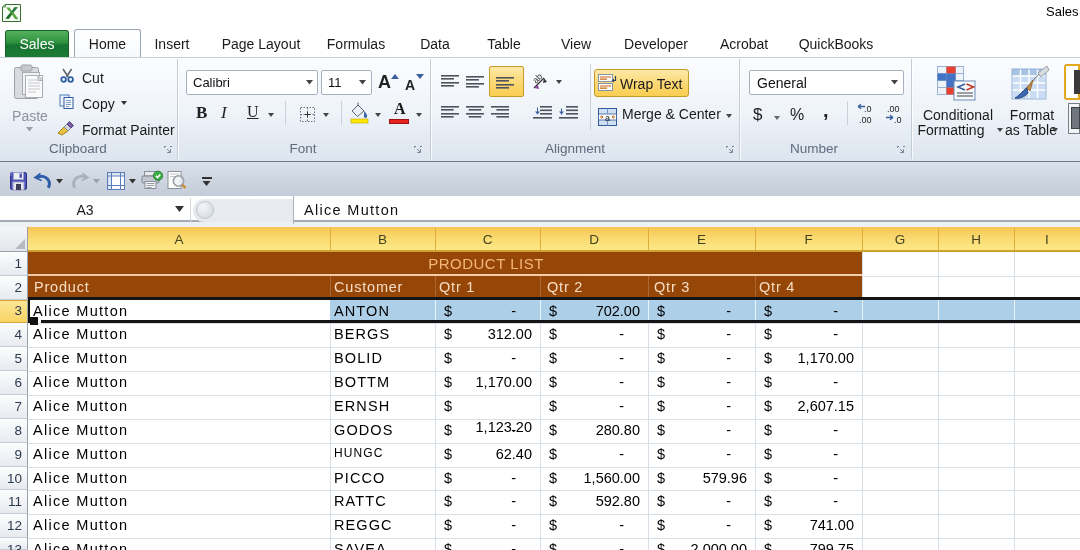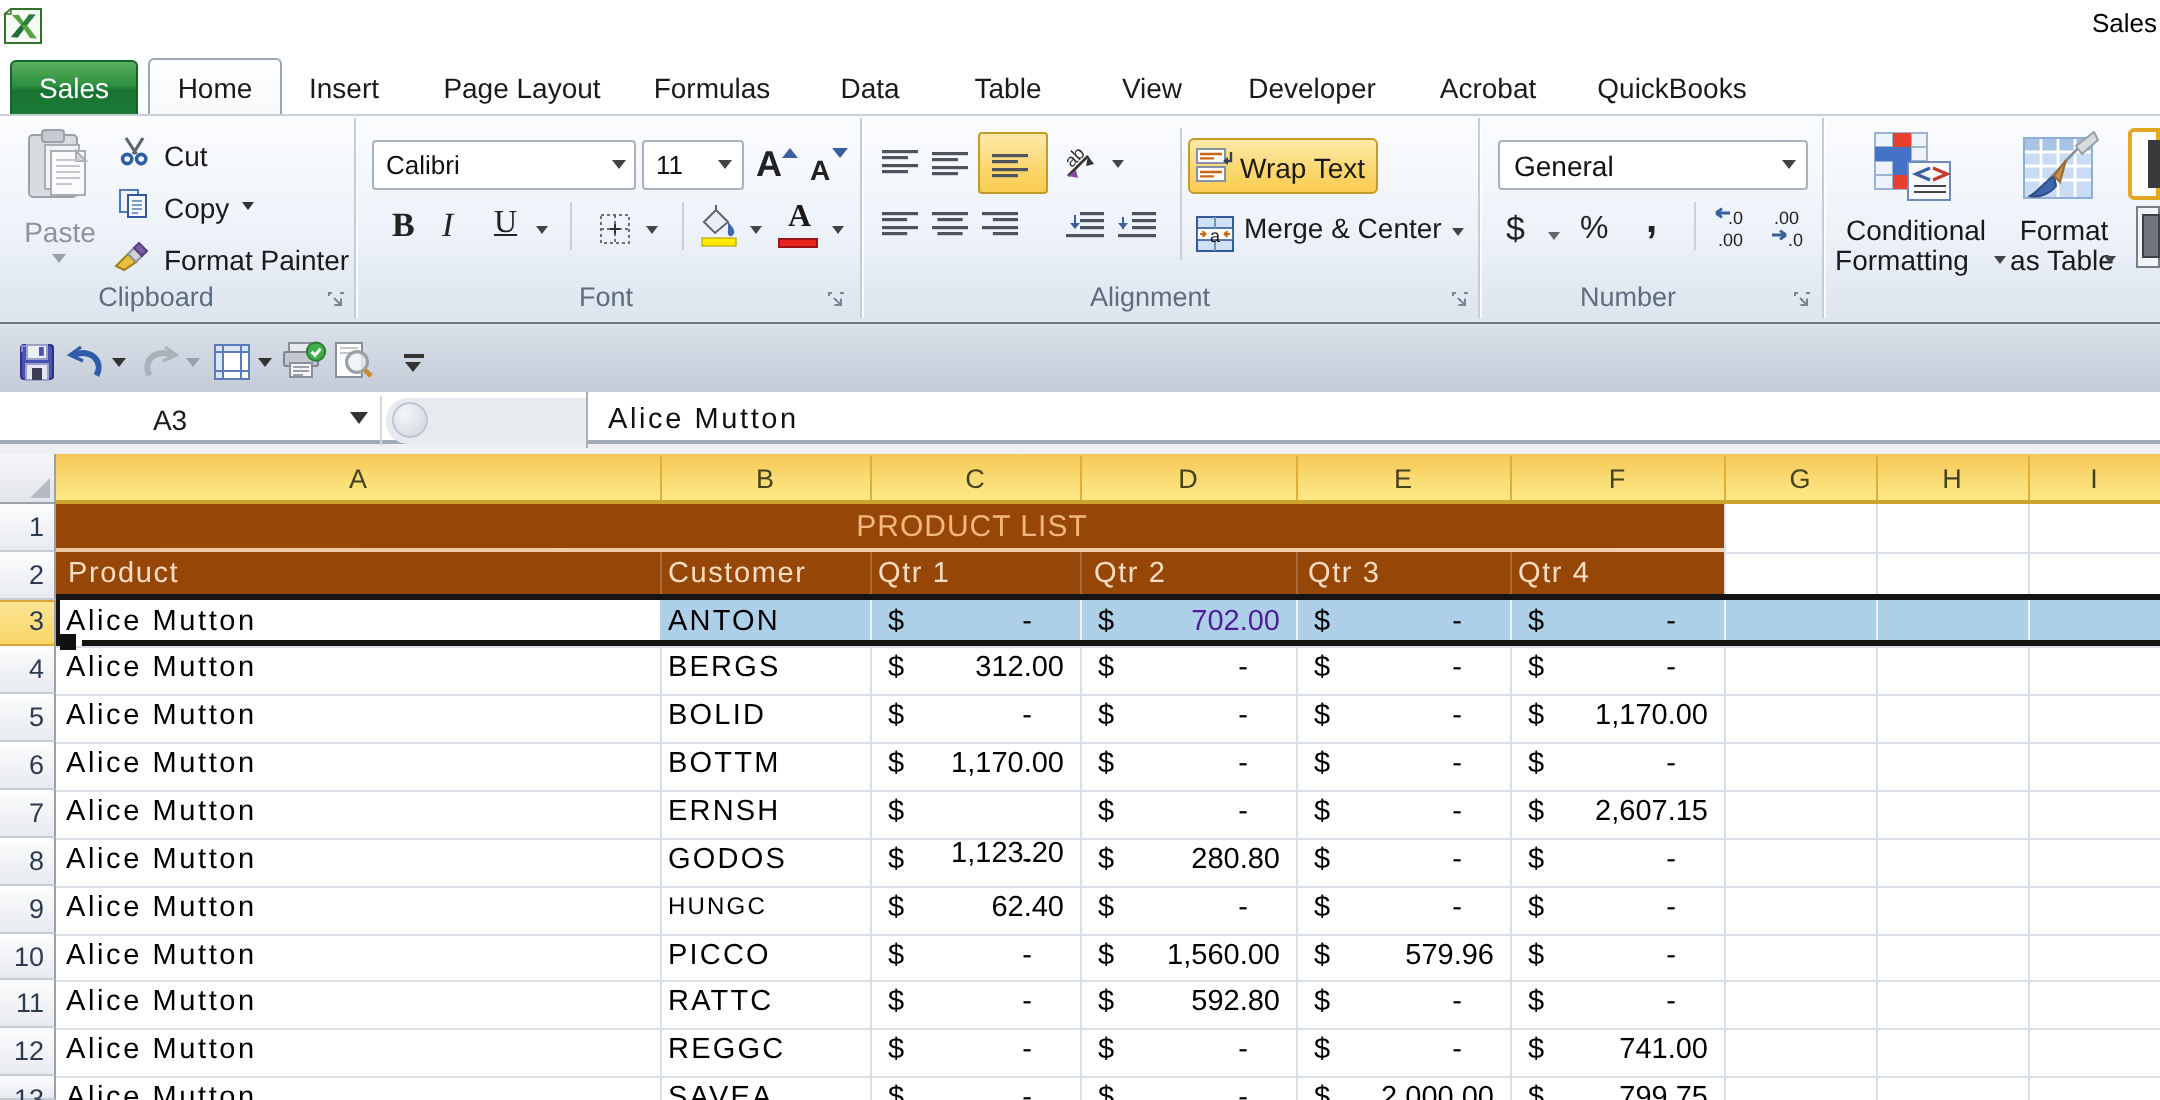--- a/index.html
+++ b/index.html
@@ -493,21 +493,21 @@
 <div class="ab" style="left:30px;top:300px;width:300px;height:20px;background:#ffffff;"></div>
 <div class="ab" style="left:28px;top:297px;width:1052px;height:3px;background:#141414;"></div>
 <div class="ab" style="left:41px;top:320px;width:1039px;height:3px;background:#141414;"></div>
 <div class="ab" style="left:28px;top:297px;width:2px;height:26px;background:#141414;"></div>
 <div class="ab" style="left:30px;top:317px;width:8px;height:8px;background:#111;"></div>
 <div class="txt" style="left:33px;top:303px;font-size:14.5px;letter-spacing:1.3px;color:#000;">Alice Mutton</div>
 <div class="txt" style="left:334px;top:303px;font-size:14.5px;letter-spacing:1.1px;color:#000;">ANTON</div>
 <div class="txt" style="left:444px;top:303px;font-size:14.5px;color:#000;">$</div>
 <div class="txt" style="left:435px;top:303px;width:81px;text-align:right;font-size:14.5px;color:#000;">-</div>
 <div class="txt" style="left:549px;top:303px;font-size:14.5px;color:#000;">$</div>
-<div class="txt" style="left:540px;top:303px;width:100px;text-align:right;font-size:14.5px;color:#4c1d95;">702.00</div>
+<div class="txt" style="left:540px;top:303px;width:100px;text-align:right;font-size:14.5px;color:#000000;">702.00</div>
 <div class="txt" style="left:657px;top:303px;font-size:14.5px;color:#000;">$</div>
 <div class="txt" style="left:648px;top:303px;width:83px;text-align:right;font-size:14.5px;color:#000;">-</div>
 <div class="txt" style="left:764px;top:303px;font-size:14.5px;color:#000;">$</div>
 <div class="txt" style="left:755px;top:303px;width:83px;text-align:right;font-size:14.5px;color:#000;">-</div>
 <div class="txt" style="left:33px;top:326px;font-size:14.5px;letter-spacing:1.3px;color:#000;">Alice Mutton</div>
 <div class="txt" style="left:334px;top:326px;font-size:14.5px;letter-spacing:1.1px;color:#000;">BERGS</div>
 <div class="txt" style="left:444px;top:326px;font-size:14.5px;color:#000;">$</div>
 <div class="txt" style="left:435px;top:326px;width:97px;text-align:right;font-size:14.5px;color:#000;">312.00</div>
 <div class="txt" style="left:549px;top:326px;font-size:14.5px;color:#000;">$</div>
 <div class="txt" style="left:540px;top:326px;width:84px;text-align:right;font-size:14.5px;color:#000;">-</div>

